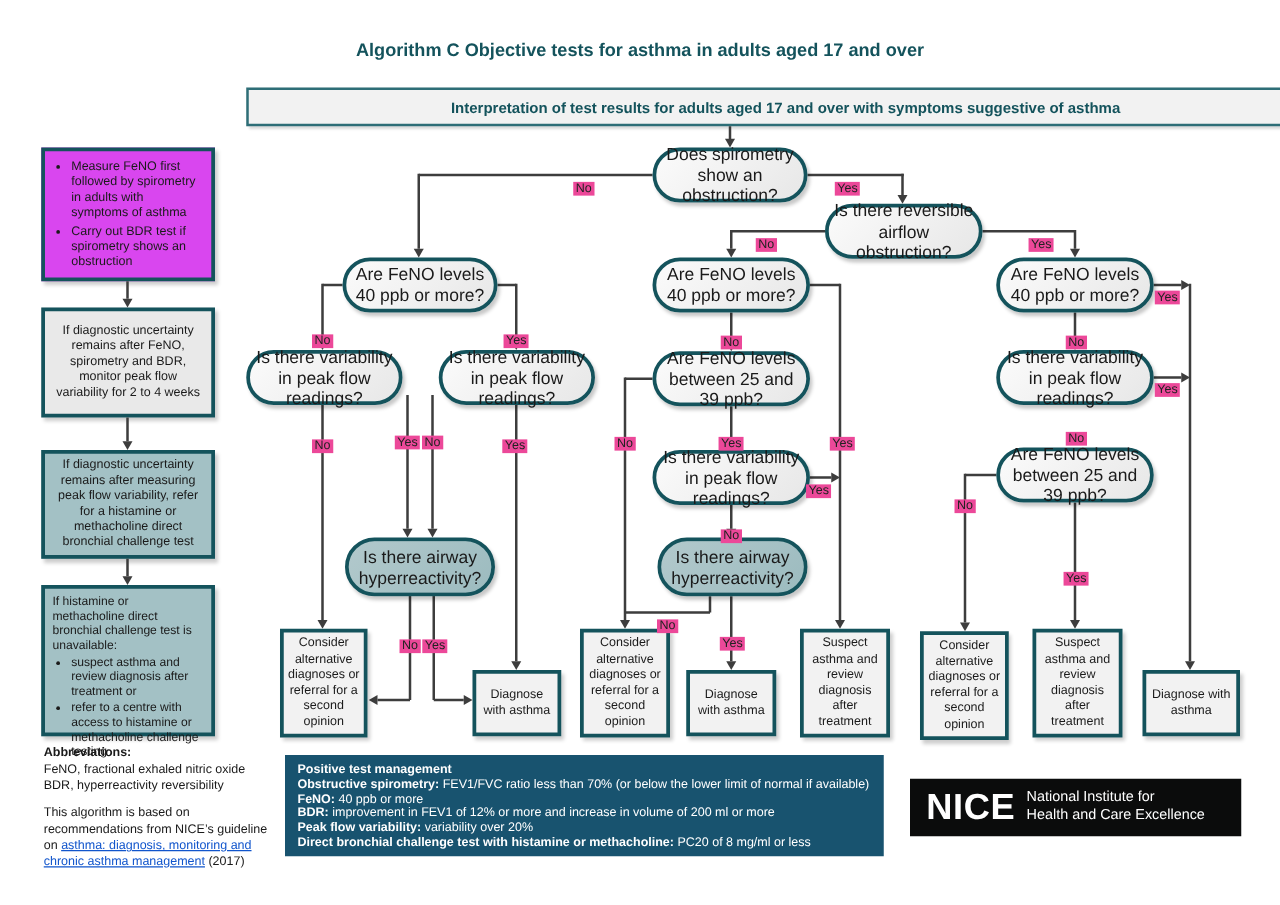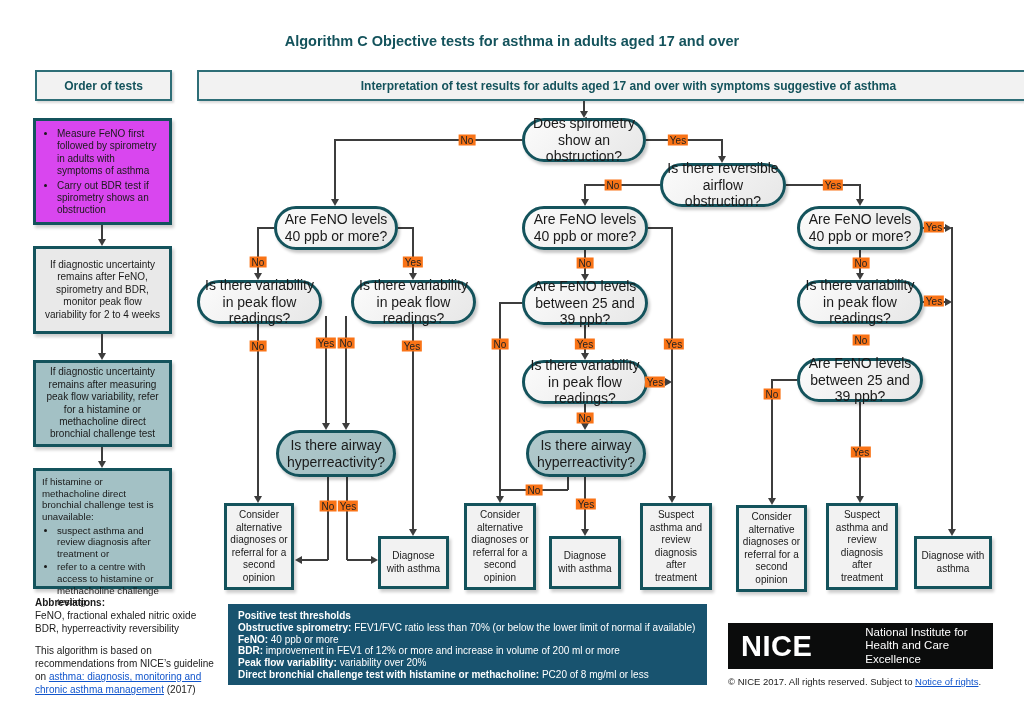--- a/index.html
+++ b/index.html
@@ -27,42 +27,41 @@
     box-shadow:2px 3px 3px rgba(0,0,0,.2);}
   .hl,.vl{position:absolute;background:#3d3d3d;}
   .hl{height:2px;}
   .vl{width:2px;}
   .ad{position:absolute;width:0;height:0;border-left:4px solid transparent;
     border-right:4px solid transparent;border-top:7px solid #3d3d3d;}
   .ar{position:absolute;width:0;height:0;border-top:4px solid transparent;
     border-bottom:4px solid transparent;border-left:7px solid #3d3d3d;}
   .al{position:absolute;width:0;height:0;border-top:4px solid transparent;
     border-bottom:4px solid transparent;border-right:7px solid #3d3d3d;}
-  .lb{position:absolute;transform:translate(-50%,-50%);background:#f97316;
-    padding:0 2px;font-size:10px;font-weight:normal;font-style:normal;color:#222;}
+  .lb{position:absolute;transform:translate(-50%,-50%);background:#ec4899;
+    padding:0 2px;font-size:10px;font-weight:normal;font-style:normal;color:#222;margin-top:11px;}
   .thresholds{position:absolute;left:228px;top:604px;width:479px;height:81px;
     background:#18536f;color:#fff;font-size:10px;line-height:1.18;
     padding:6px 10px;box-sizing:border-box;}
   .abbr{position:absolute;left:35px;top:596px;width:190px;font-size:10px;line-height:1.3;}
   .abbr a,.copy a{color:#1155cc;text-decoration:underline;}
   .nicelogo{position:absolute;left:728px;top:623px;width:265px;height:46px;background:#0b0c0c;
-    color:#fff;display:flex;align-items:center;padding-left:13px;box-sizing:border-box;gap:44px;}
+    color:#fff;display:flex;align-items:center;padding-left:13px;box-sizing:border-box;}
   .nicelogo .big{font-size:29px;font-weight:bold;letter-spacing:.5px;line-height:1;}
   .nicelogo .small{margin-left:9px;font-size:11.5px;line-height:1.18;}
   .copy{position:absolute;left:728px;top:676px;width:280px;font-size:9.5px;color:#1a1a1a;}
   b.term{font-weight:bold;}
 </style>
 </head>
 <body>
 
 <div id="canvas">
 
   <div class="title">Algorithm C Objective tests for asthma in adults aged 17 and over</div>
 
-  <div class="hdr" style="left:35px;top:70px;width:137px;height:31px">Order of tests</div>
   <div class="hdr" style="left:197px;top:70px;width:863px;height:31px">Interpretation of test results for adults aged 17 and over with symptoms suggestive of asthma</div>
 
   <div class="obox" style="left:33px;top:118px;width:139px;height:107px;background:#d946ef">
     <ul>
       <li>Measure FeNO first followed by spirometry in adults with symptoms of asthma</li>
       <li>Carry out BDR test if spirometry shows an obstruction</li>
     </ul>
   </div>
   <div class="obox center" style="left:33px;top:246px;width:139px;height:88px;background:#e9e9e9">If diagnostic uncertainty remains after FeNO, spirometry and BDR, monitor peak flow variability for 2 to 4 weeks</div>
   <div class="obox center" style="left:33px;top:360px;width:139px;height:87px;background:#a3c1c5">If diagnostic uncertainty remains after measuring peak flow variability, refer for a histamine or methacholine direct bronchial challenge test</div>
@@ -206,21 +205,21 @@
   <b class="lb" style="left:655px;top:382px">Yes</b>
   <b class="lb" style="left:585px;top:418px">No</b>
   <b class="lb" style="left:772px;top:394px">No</b>
   <b class="lb" style="left:861px;top:452px">Yes</b>
   <b class="lb" style="left:328px;top:506px">No</b>
   <b class="lb" style="left:348px;top:506px">Yes</b>
   <b class="lb" style="left:534px;top:490px">No</b>
   <b class="lb" style="left:586px;top:504px">Yes</b>
 
   <div class="thresholds">
-    <div><b class="term">Positive test thresholds</b></div>
+    <div><b class="term">Positive test management</b></div>
     <div><b class="term">Obstructive spirometry:</b><span> FEV1/FVC ratio less than 70% (or below the lower limit of normal if available)</span></div>
     <div><b class="term">FeNO:</b><span> 40 ppb or more</span></div>
     <div><b class="term">BDR:</b><span> improvement in FEV1 of 12% or more and increase in volume of 200 ml or more</span></div>
     <div><b class="term">Peak flow variability:</b><span> variability over 20%</span></div>
     <div><b class="term">Direct bronchial challenge test with histamine or methacholine:</b><span> PC20 of 8 mg/ml or less</span></div>
   </div>
 
   <div class="abbr">
     <div><b class="term">Abbreviations:</b></div>
     <div>FeNO, fractional exhaled nitric oxide</div>
@@ -229,17 +228,14 @@
     <div><span>This algorithm is based on recommendations from NICE’s guideline on </span><a href="#">asthma: diagnosis, monitoring and chronic asthma management</a><span> (2017)</span></div>
   </div>
 
   <div class="nicelogo">
     <span class="big">NICE</span>
     <span class="small">
       <span>National Institute for</span><br>
       <span>Health and Care Excellence</span>
     </span>
   </div>
-  <div class="copy">
-    <span>© NICE 2017. All rights reserved. Subject to </span><a href="#">Notice of rights</a><span>.</span>
-  </div>
 
 </div>
 
 </body></html>

